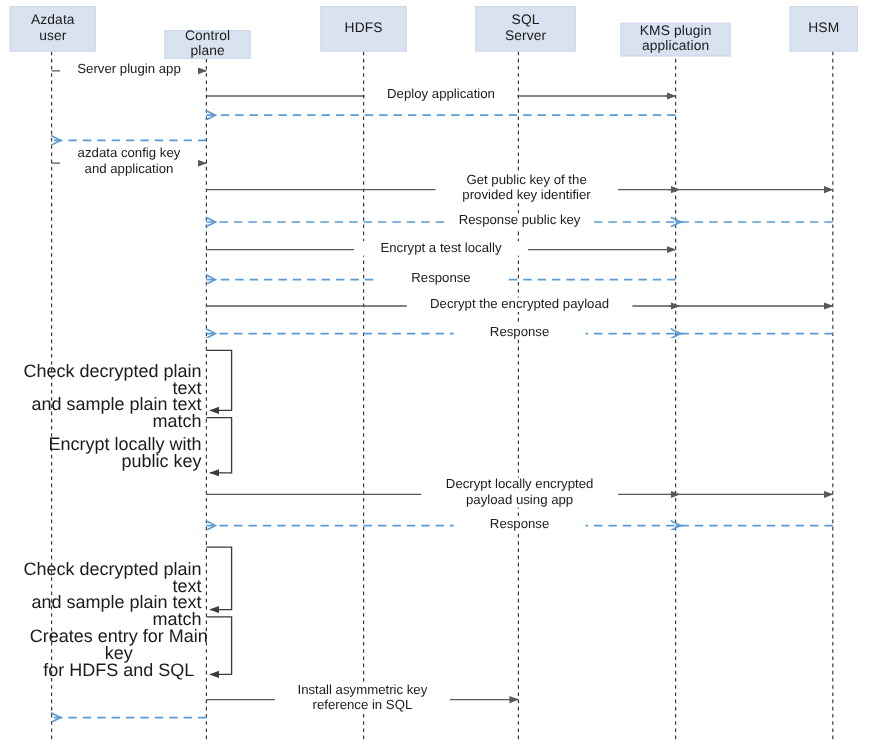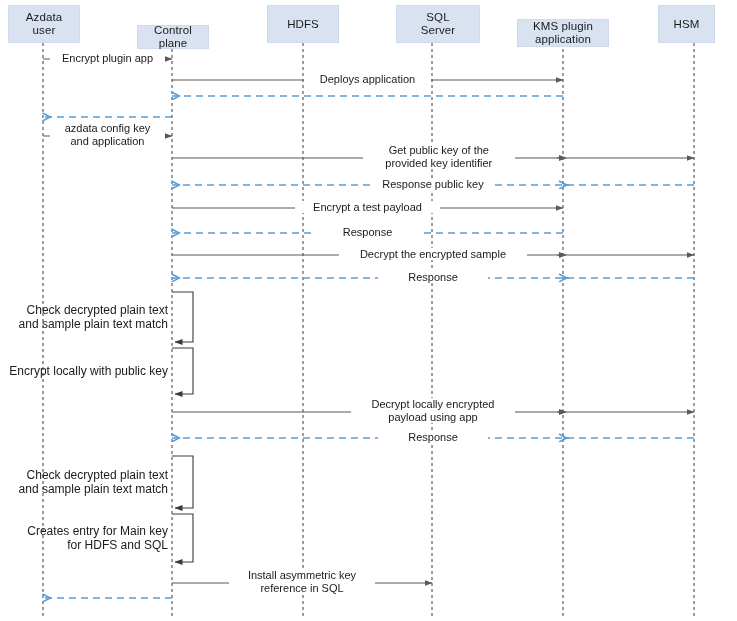--- a/index.html
+++ b/index.html
@@ -44,21 +44,21 @@
     line-height:12.5px;
     color:#1b1b1b;
     text-align:center;
     white-space:pre-line;
     background:#ffffff;
     padding:0 3px;
     box-sizing:border-box;
   }
   .self-label{
     position:absolute;
-    font-size:12px;
+    font-size:15px;
     line-height:14px;
     color:#1b1b1b;
     text-align:right;
     white-space:pre-line;
   }
 </style>
 </head>
 <body>
 
 <div id="diagram">
@@ -132,30 +132,30 @@
         <span>SQL<br>Server</span>
       </div>
       <div class="participant" style="left: 517px; top: 19px; width: 92px; height: 28px;">
         <span>KMS plugin<br>application</span>
       </div>
       <div class="participant" style="left: 658px; top: 5px; width: 57px; height: 38px;">
         <span>HSM</span>
       </div>
     </div>
   <div id="labels">
-      <div class="msg-label" style="left: 50.3px; width: 114.4px; top: 51.5px;">Encrypt plugin app</div>
-      <div class="msg-label" style="left: 304.1px; width: 126.8px; top: 72.5px;">Deploys application</div>
+      <div class="msg-label" style="left: 50.3px; width: 114.4px; top: 51.5px;">Server plugin app</div>
+      <div class="msg-label" style="left: 304.1px; width: 126.8px; top: 72.5px;">Deploy application</div>
       <div class="msg-label" style="left: 50.3px; width: 114.4px; top: 122px;">azdata config key<br>and application</div>
       <div class="msg-label" style="left: 363px; width: 151.6px; top: 144px;">Get public key of the<br>provided key identifier</div>
       <div class="msg-label" style="left: 372.7px; width: 120.6px; top: 177.5px;">Response public key</div>
-      <div class="msg-label" style="left: 294.8px; width: 145.4px; top: 200.5px;">Encrypt a test payload</div>
+      <div class="msg-label" style="left: 294.8px; width: 145.4px; top: 200.5px;">Encrypt a test locally</div>
       <div class="msg-label" style="left: 312.5px; width: 110px; top: 225.5px;">Response</div>
-      <div class="msg-label" style="left: 338.6px; width: 188.8px; top: 247.5px;">Decrypt the encrypted sample</div>
+      <div class="msg-label" style="left: 338.6px; width: 188.8px; top: 247.5px;">Decrypt the encrypted payload</div>
       <div class="msg-label" style="left: 378px; width: 110px; top: 270.5px;">Response</div>
       <div class="msg-label" style="left: 351px; width: 164px; top: 398px;">Decrypt locally encrypted<br>payload using app</div>
       <div class="msg-label" style="left: 378px; width: 110px; top: 430.5px;">Response</div>
       <div class="msg-label" style="left: 229.3px; width: 145.4px; top: 569px; text-align: center;">Install asymmetric key<br>reference in SQL</div>
       <div class="self-label" style="width: 160px; left: 8px; top: 303px;">Check decrypted plain text<br>and sample plain text match</div>
       <div class="self-label" style="width: 160px; left: 8px; top: 364px;">Encrypt locally with public key</div>
       <div class="self-label" style="width: 160px; left: 8px; top: 468px;">Check decrypted plain text<br>and sample plain text match</div>
-      <div class="self-label" style="width: 160px; left: 8px; top: 524px;">Creates entry for Main key<br>for HDFS and SQL</div>
+      <div class="self-label" style="width: 160px; left: 19px; top: 524px; text-align: center;">Creates entry for Main key<br>for HDFS and SQL</div>
     </div>
 </div>
 
 </body></html>

